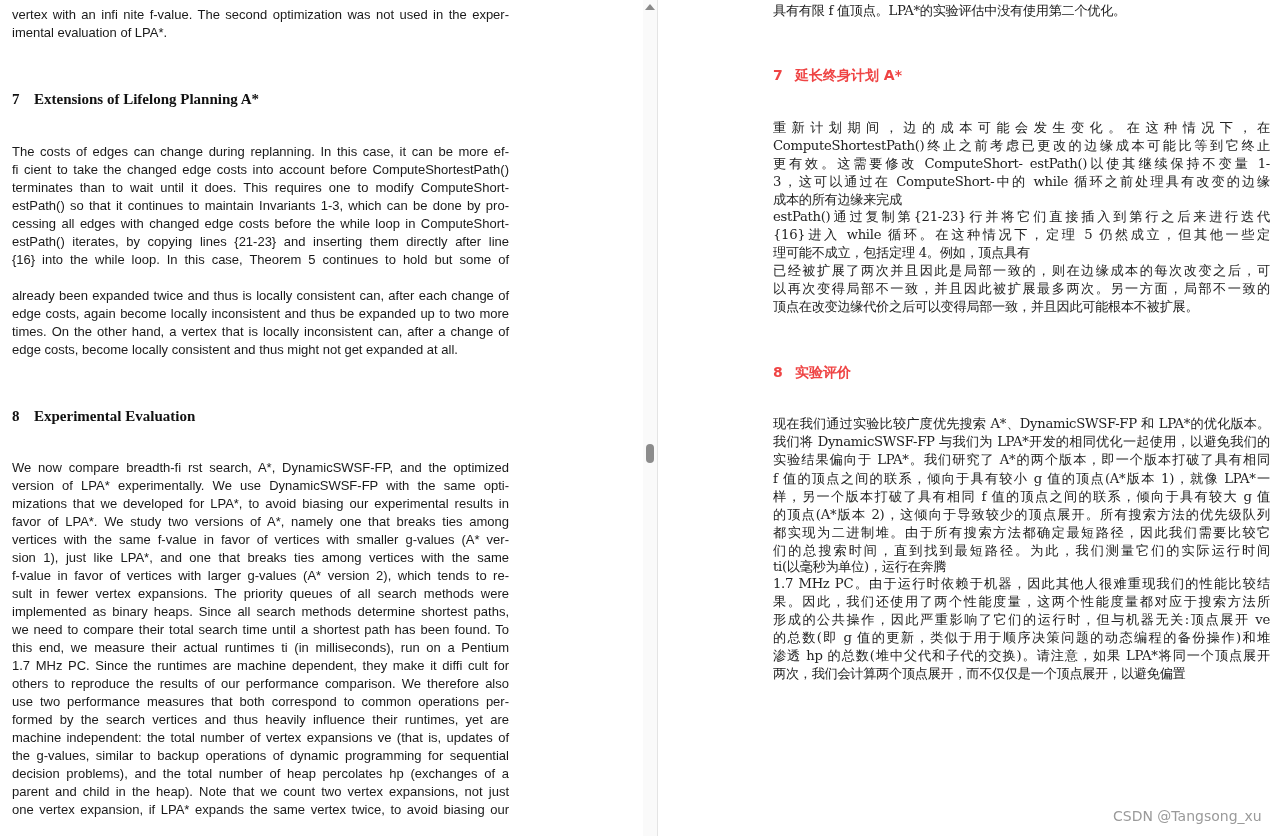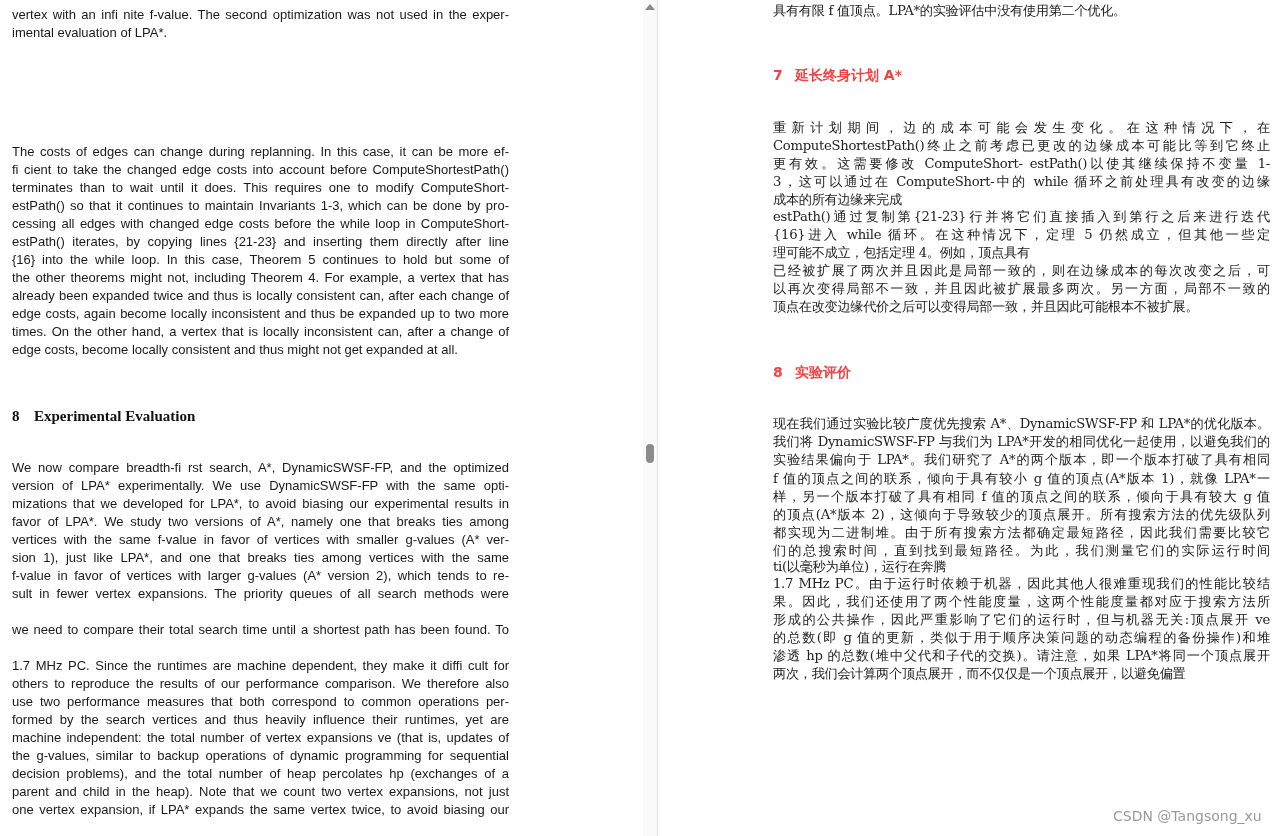--- a/index.html
+++ b/index.html
@@ -72,47 +72,51 @@
   </style>
 </head>
 <body>
 
 <div class="viewer">
 
   <div class="page-left">
     <div class="en-line" style="top:6px">vertex with an infi nite f-value. The second optimization was not used in the exper-</div>
     <div class="en-line last" style="top:24px">imental evaluation of LPA*.</div>
 
+    <div class="en-heading" style="top:90px">
+      <span class="num">7</span><span>Extensions of Lifelong Planning A*</span>
+    </div>
 
     <div class="en-line" style="top:143px">The costs of edges can change during replanning. In this case, it can be more ef-</div>
     <div class="en-line" style="top:161px">fi cient to take the changed edge costs into account before ComputeShortestPath()</div>
     <div class="en-line" style="top:179px">terminates than to wait until it does. This requires one to modify ComputeShort-</div>
     <div class="en-line" style="top:197px">estPath() so that it continues to maintain Invariants 1-3, which can be done by pro-</div>
     <div class="en-line" style="top:215px">cessing all edges with changed edge costs before the while loop in ComputeShort-</div>
     <div class="en-line" style="top:233px">estPath() iterates, by copying lines {21-23} and inserting them directly after line</div>
     <div class="en-line" style="top:251px">{16} into the while loop. In this case, Theorem 5 continues to hold but some of</div>
-    <div class="en-line" style="top:269px">the other theorems might not, including Theorem 4. For example, a vertex that has</div>
     <div class="en-line" style="top:287px">already been expanded twice and thus is locally consistent can, after each change of</div>
     <div class="en-line" style="top:305px">edge costs, again become locally inconsistent and thus be expanded up to two more</div>
     <div class="en-line" style="top:323px">times. On the other hand, a vertex that is locally inconsistent can, after a change of</div>
     <div class="en-line last" style="top:341px">edge costs, become locally consistent and thus might not get expanded at all.</div>
 
     <div class="en-heading" style="top:407px">
       <span class="num">8</span><span>Experimental Evaluation</span>
     </div>
 
     <div class="en-line" style="top:459px">We now compare breadth-fi rst search, A*, DynamicSWSF-FP, and the optimized</div>
     <div class="en-line" style="top:477px">version of LPA* experimentally. We use DynamicSWSF-FP with the same opti-</div>
     <div class="en-line" style="top:495px">mizations that we developed for LPA*, to avoid biasing our experimental results in</div>
     <div class="en-line" style="top:513px">favor of LPA*. We study two versions of A*, namely one that breaks ties among</div>
     <div class="en-line" style="top:531px">vertices with the same f-value in favor of vertices with smaller g-values (A* ver-</div>
     <div class="en-line" style="top:549px">sion 1), just like LPA*, and one that breaks ties among vertices with the same</div>
     <div class="en-line" style="top:567px">f-value in favor of vertices with larger g-values (A* version 2), which tends to re-</div>
     <div class="en-line" style="top:585px">sult in fewer vertex expansions. The priority queues of all search methods were</div>
+    <div class="en-line" style="top:603px">implemented as binary heaps. Since all search methods determine shortest paths,</div>
     <div class="en-line" style="top:621px">we need to compare their total search time until a shortest path has been found. To</div>
+    <div class="en-line" style="top:639px">this end, we measure their actual runtimes ti (in milliseconds), run on a Pentium</div>
     <div class="en-line" style="top:657px">1.7 MHz PC. Since the runtimes are machine dependent, they make it diffi cult for</div>
     <div class="en-line" style="top:675px">others to reproduce the results of our performance comparison. We therefore also</div>
     <div class="en-line" style="top:693px">use two performance measures that both correspond to common operations per-</div>
     <div class="en-line" style="top:711px">formed by the search vertices and thus heavily influence their runtimes, yet are</div>
     <div class="en-line" style="top:729px">machine independent: the total number of vertex expansions ve (that is, updates of</div>
     <div class="en-line" style="top:747px">the g-values, similar to backup operations of dynamic programming for sequential</div>
     <div class="en-line" style="top:765px">decision problems), and the total number of heap percolates hp (exchanges of a</div>
     <div class="en-line" style="top:783px">parent and child in the heap). Note that we count two vertex expansions, not just</div>
     <div class="en-line" style="top:801px">one vertex expansion, if LPA* expands the same vertex twice, to avoid biasing our</div>
   </div>

